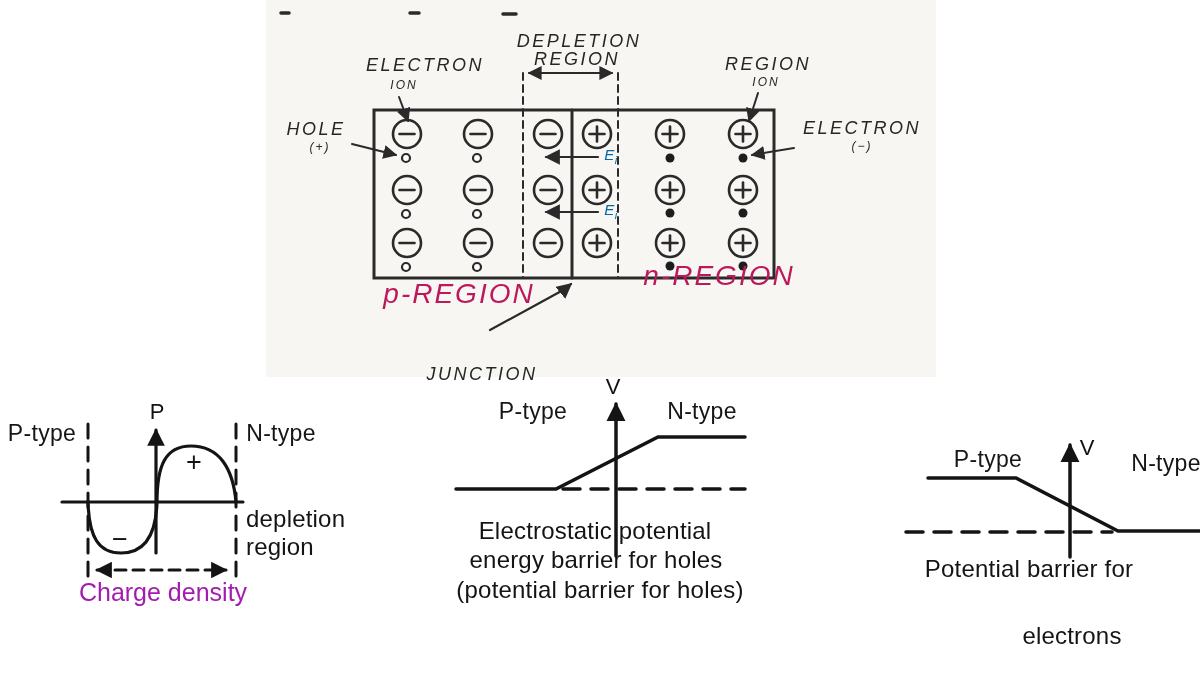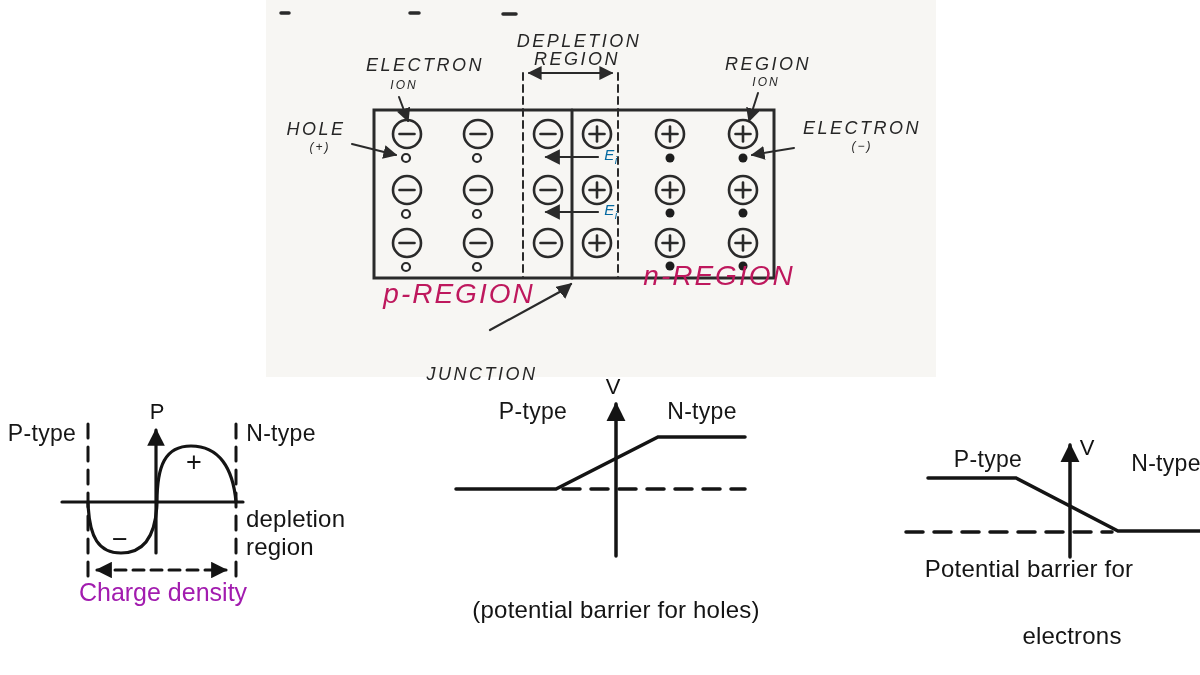--- a/index.html
+++ b/index.html
@@ -156,21 +156,23 @@
   <div class="lbl axl" style="left:157px;top:412px;">P</div>
   <div class="lbl sign" style="left:120px;top:539px;">−</div>
   <div class="lbl sign" style="left:194px;top:462px;">+</div>
   <div class="lbl la cap" style="left:246px;top:519px;">depletion</div>
   <div class="lbl la cap" style="left:246px;top:547px;">region</div>
   <div class="lbl cap25" style="left:163px;top:592px;">Charge density</div>
 
   <div class="lbl bl" style="left:533px;top:411px;">P-type</div>
   <div class="lbl bl" style="left:702px;top:411px;">N-type</div>
   <div class="lbl axl" style="left:613px;top:387px;">V</div>
-  <div class="lbl cap" style="left:616px;top:590px;margin-top:20px;">(potential barrier for holes)</div>
+  <div class="lbl cap" style="left:595px;top:531px;">Electrostatic potential</div>
+  <div class="lbl cap" style="left:596px;top:560px;">energy barrier for holes</div>
+  <div class="lbl cap" style="left:600px;top:590px;">(potential barrier for holes)</div>
 
   <div class="lbl bl" style="left:988px;top:459px;">P-type</div>
   <div class="lbl bl" style="left:1166px;top:463px;">N-type</div>
   <div class="lbl axl" style="left:1087px;top:448px;">V</div>
   <div class="lbl cap" style="left:1029px;top:569px;">Potential barrier for</div>
   <div class="lbl cap" style="left:1072px;top:599px;margin-top:37px;">electrons</div>
 
 </div>
 
 </body></html>

